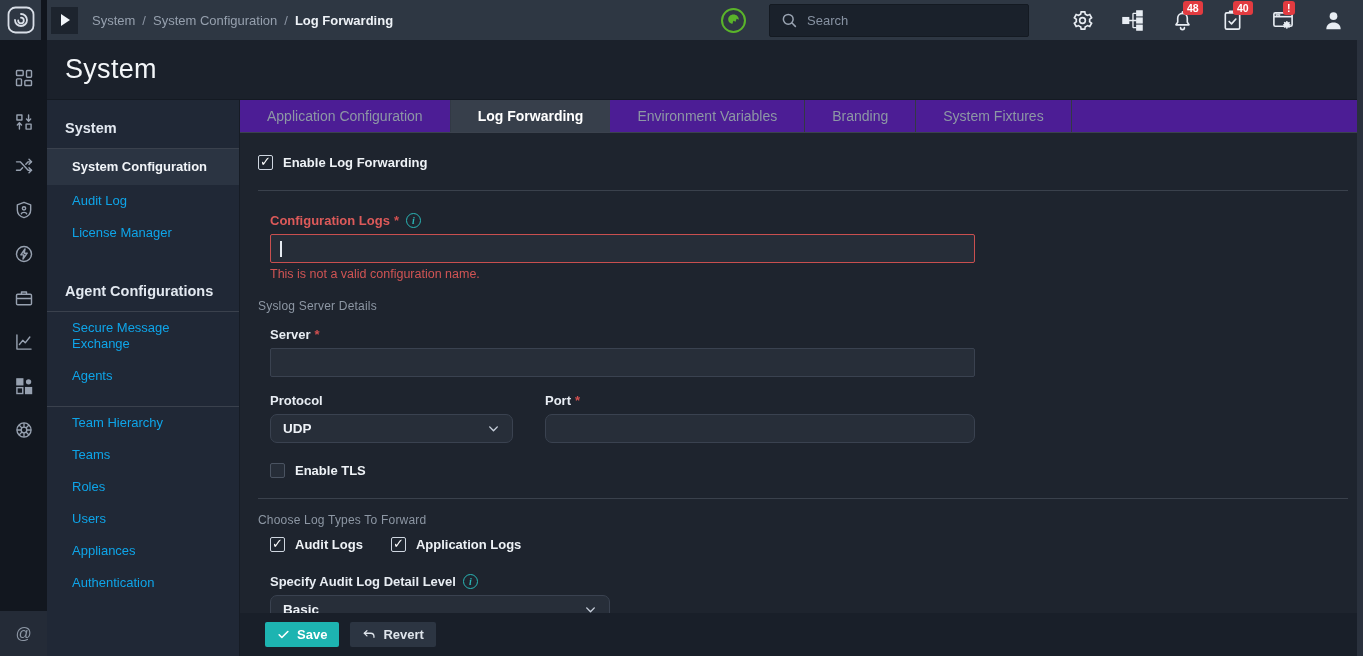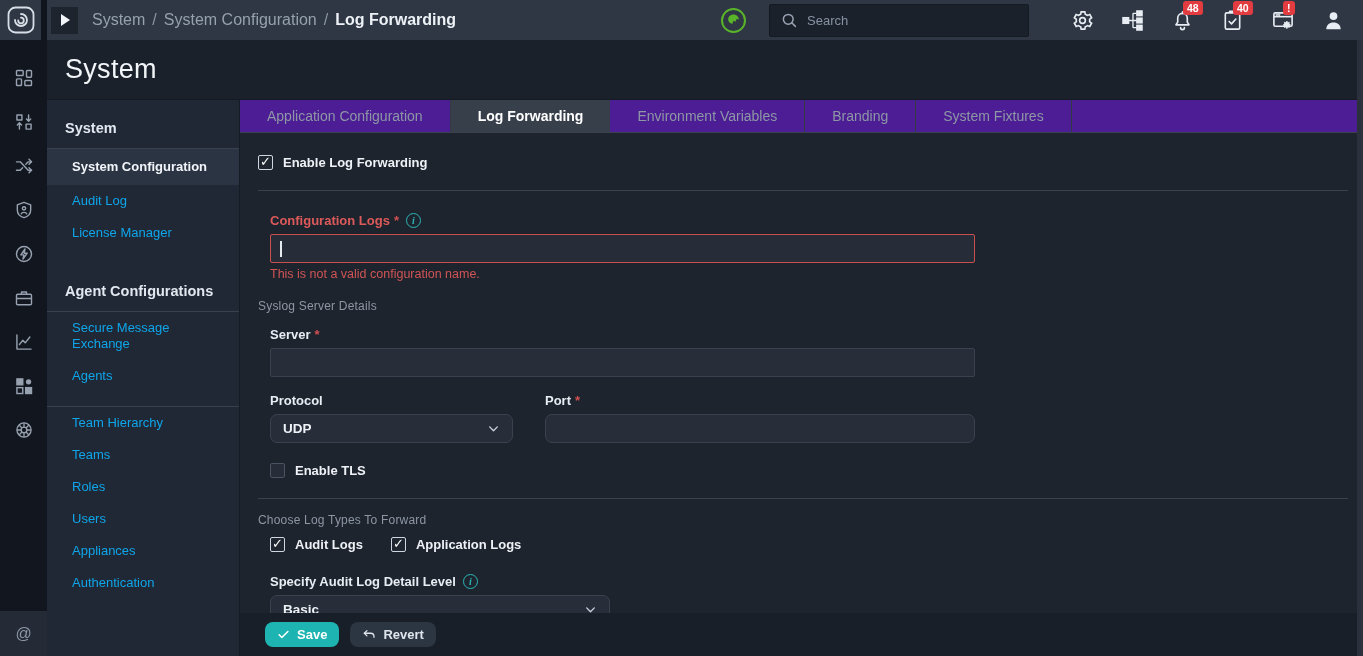--- a/index.html
+++ b/index.html
@@ -12,21 +12,21 @@
   .rail .ric { color:#97a1b0; margin-bottom:24px; cursor:pointer; }
   .rail .spacer { flex:1; }
   .rail-bottom { width:47px; height:45px; background:#242b37; display:flex; align-items:center; justify-content:center; color:#8d97a5; font-size:16px; }
 
   
   .topbar { position:absolute; left:0; top:0; width:1363px; height:40px; background:#2e3743; display:flex; align-items:center; z-index:10; }
   .logo-cell { width:41px; height:40px; display:flex; align-items:center; justify-content:center; color:#d9dfe8; }
   .rail-seam { width:6px; height:40px; background:#10151d; }
   .play-btn { width:27px; height:27px; background:#1d242e; margin-left:4px; display:flex; align-items:center; justify-content:center; cursor:pointer; }
   .play-tri { width:0; height:0; border-left:9px solid #f2f5f9; border-top:6px solid transparent; border-bottom:6px solid transparent; margin-left:2px; }
-  .crumbs { margin-left:14px; font-size:16px; color:#96a0ae; white-space:nowrap; }
+  .crumbs { margin-left:14px; font-size:13px; color:#96a0ae; white-space:nowrap; }
   .crumbs .sep { margin:0 7px; color:#8a94a2; }
   .crumbs .link { cursor:pointer; }
   .crumbs .current { color:#eef2f7; font-weight:700; }
   .top-spacer { flex:1; }
   .green-ic { margin-right:22px; cursor:pointer; }
   .searchbox { width:260px; height:33px; background:#1a212b; border:1px solid #141a22; border-radius:2px; display:flex; align-items:center; padding:0 10px; }
   .searchbox svg { color:#9aa4b2; margin-right:9px; flex:none; }
   .searchbox input { background:transparent; border:none; outline:none; color:#22c55e; font-size:13px; width:100%; font-family:inherit; }
   .searchbox input::placeholder { color:#8792a2; }
   .top-icons { display:flex; align-items:center; margin-left:42px; margin-right:18px; }
@@ -68,21 +68,21 @@
   .error-msg { color:#d05454; font-size:12.5px; margin-top:4px; }
   .section-heading { color:#8d97a4; font-size:12px; font-weight:400; margin-top:18px; letter-spacing:.2px; }
   .sub { margin-left:12px; }
   .selectbox { height:29px; background:#272e39; border:1px solid #3a4250; border-radius:7px; margin-top:6px; display:flex; align-items:center; justify-content:space-between; padding:0 12px; cursor:pointer; }
   .selectbox .selval { font-size:13.5px; font-weight:700; color:#eef2f7; }
   .selectbox svg { color:#c7cfdb; }
   .two-col { display:flex; margin-top:16px; }
   .col-a { width:243px; }
   .col-b { margin-left:32px; width:430px; }
   .footer { position:absolute; left:0; bottom:0; width:1123px; height:43px; background:#191f29; display:flex; align-items:center; z-index:8; }
-  .btn { height:25px; border-radius:8px; display:flex; align-items:center; padding:0 12px; font-size:13px; font-weight:700; cursor:pointer; border:none; font-family:inherit;text-align:right; }
+  .btn { height:25px; border-radius:2px; display:flex; align-items:center; padding:0 12px; font-size:13px; font-weight:700; cursor:pointer; border:none; font-family:inherit;text-align:right; }
   .btn svg { margin-right:7px; }
   .btn-save { background:#1db4b1; color:#ffffff; margin-left:25px; }
   .btn-revert { background:#2c3542; color:#dfe5ec; margin-left:11px; }
 
   
   .v-scroll { position:absolute; right:0; top:40px; width:6px; height:616px; background:#2a313d; z-index:20; }
 </style>
 </head>
 <body>
 

